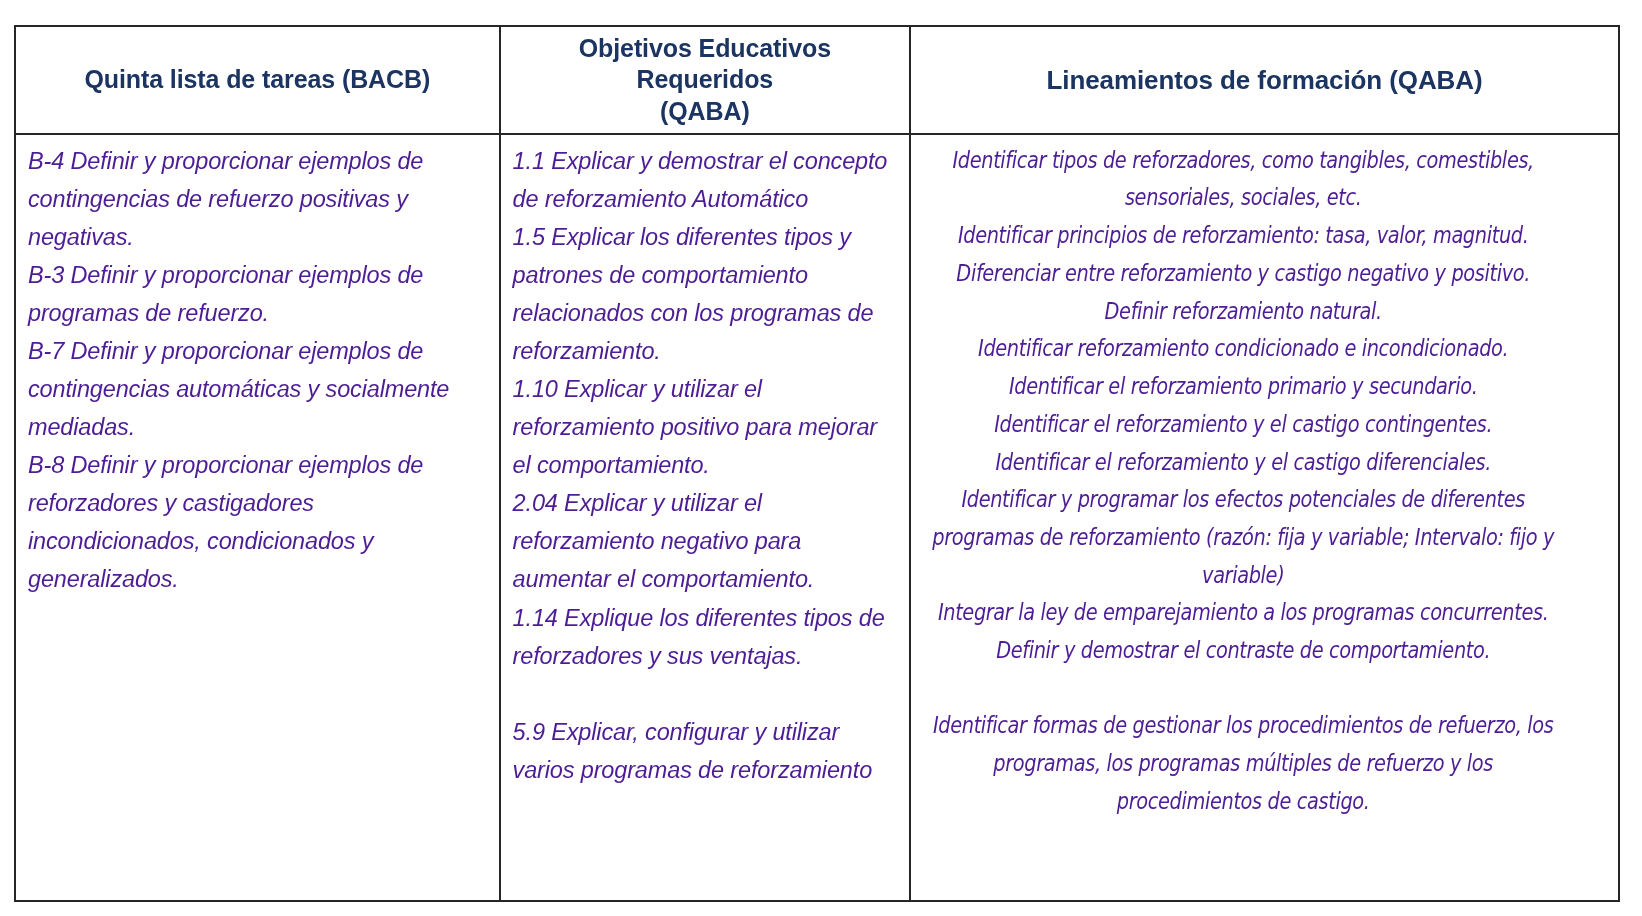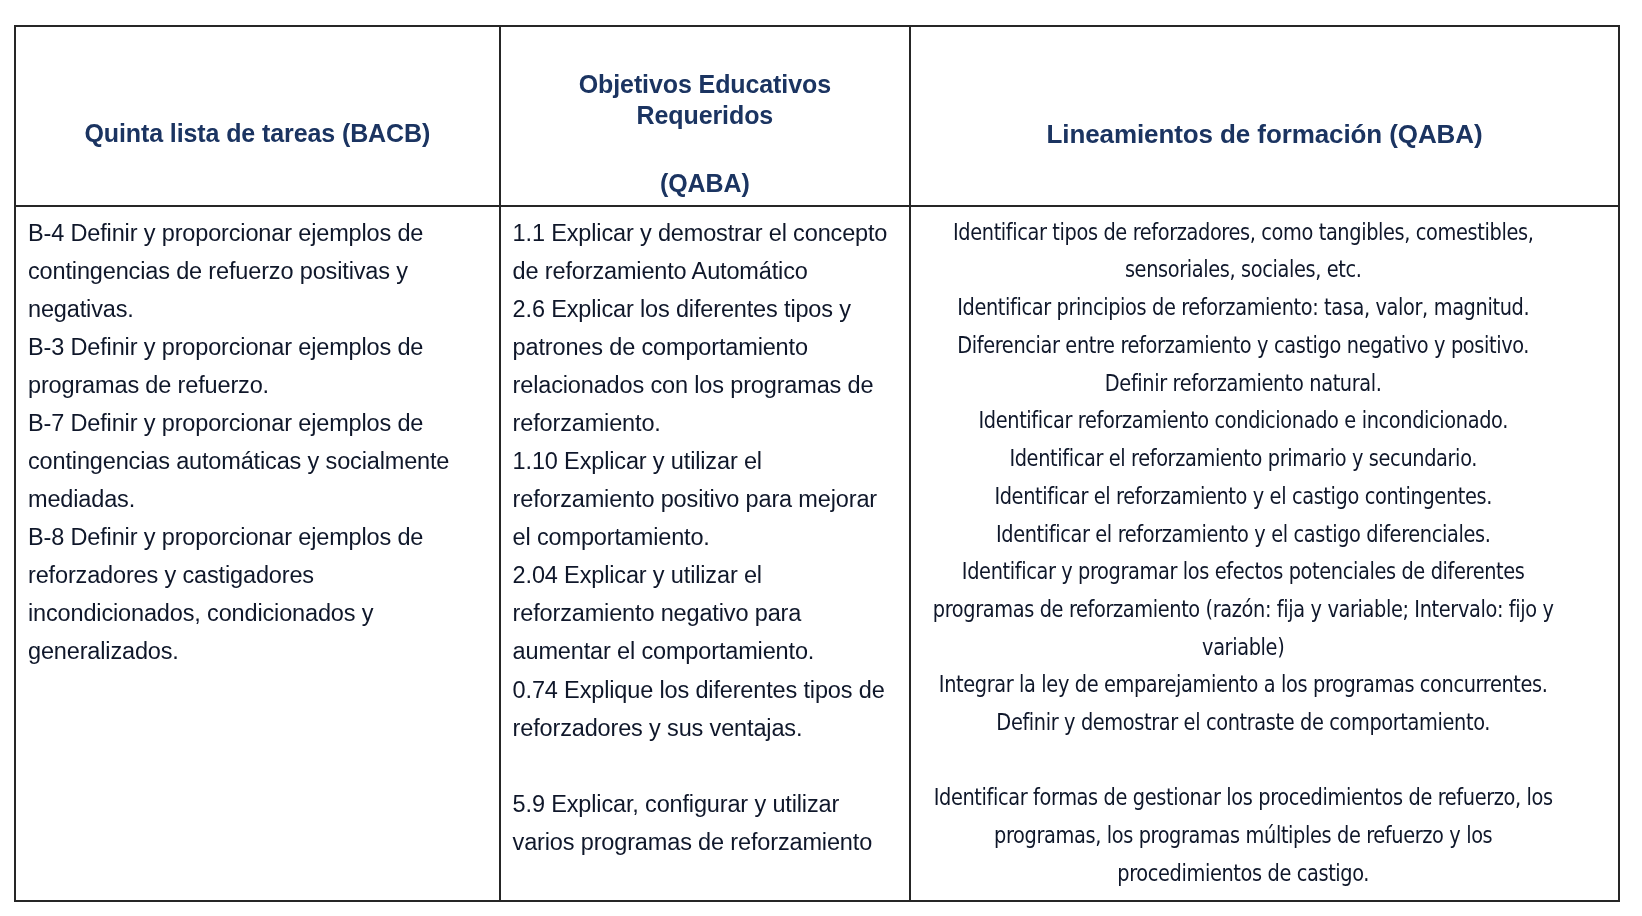--- a/index.html
+++ b/index.html
@@ -63,34 +63,34 @@
   }
   tbody td:last-child { border-right: none; }
 
   .hdr-text {
     color: #1b3461;
     font-weight: bold;
     font-size: 25px;
     line-height: 1.25;
     letter-spacing: -0.1px;
     display: block;
-    margin-top: 36px;
   }
   .hdr-c3 .hdr-text {
     font-family: "Liberation Sans Narrow", "Liberation Sans", sans-serif;
     font-stretch: condensed;
     font-size: 26px;
     text-align: center;
   }
 
   .body-text {
-    color: #0f172a;
+    color: #4c1d95;
     font-size: 23.5px;
     line-height: 1.62;
     letter-spacing: -0.15px;
+    font-style: italic;
   }
   .body-text p {
     margin: 0;
   }
   .body-text p.spacer {
     height: 1.62em;
   }
 
   .cell-c3 .body-text {
     font-family: "DejaVu Sans Condensed", "Liberation Sans Narrow", "Liberation Sans", sans-serif;
@@ -140,24 +140,24 @@
             <div class="body-text">
                 <p>B-4 Definir y proporcionar ejemplos de contingencias de refuerzo positivas y negativas.</p>
                 <p>B-3 Definir y proporcionar ejemplos de programas de refuerzo.</p>
                 <p>B-7 Definir y proporcionar ejemplos de contingencias automáticas y socialmente mediadas.</p>
                 <p>B-8 Definir y proporcionar ejemplos de reforzadores y castigadores incondicionados, condicionados y generalizados.</p>
               </div>
           </td>
           <td class="cell-c2">
             <div class="body-text">
                 <p>1.1 Explicar y demostrar el concepto de reforzamiento Automático</p>
-                <p>2.6 Explicar los diferentes tipos y patrones de comportamiento relacionados con los programas de reforzamiento.</p>
+                <p>1.5 Explicar los diferentes tipos y patrones de comportamiento relacionados con los programas de reforzamiento.</p>
                 <p>1.10 Explicar y utilizar el reforzamiento positivo para mejorar el comportamiento.</p>
                 <p>2.04 Explicar y utilizar el reforzamiento negativo para aumentar el comportamiento.</p>
-                <p>0.74 Explique los diferentes tipos de reforzadores y sus ventajas.</p>
+                <p>1.14 Explique los diferentes tipos de reforzadores y sus ventajas.</p>
                 <p class="spacer">&nbsp;</p>
                 <p>5.9 Explicar, configurar y utilizar varios programas de reforzamiento</p>
               </div>
           </td>
           <td class="cell-c3">
             <div class="body-text">
                 <p>Identificar tipos de reforzadores, como tangibles, comestibles, sensoriales, sociales, etc.</p>
                 <p>Identificar principios de reforzamiento: tasa, valor, magnitud.</p>
                 <p>Diferenciar entre reforzamiento y castigo negativo y positivo.</p>
                 <p>Definir reforzamiento natural.</p>

